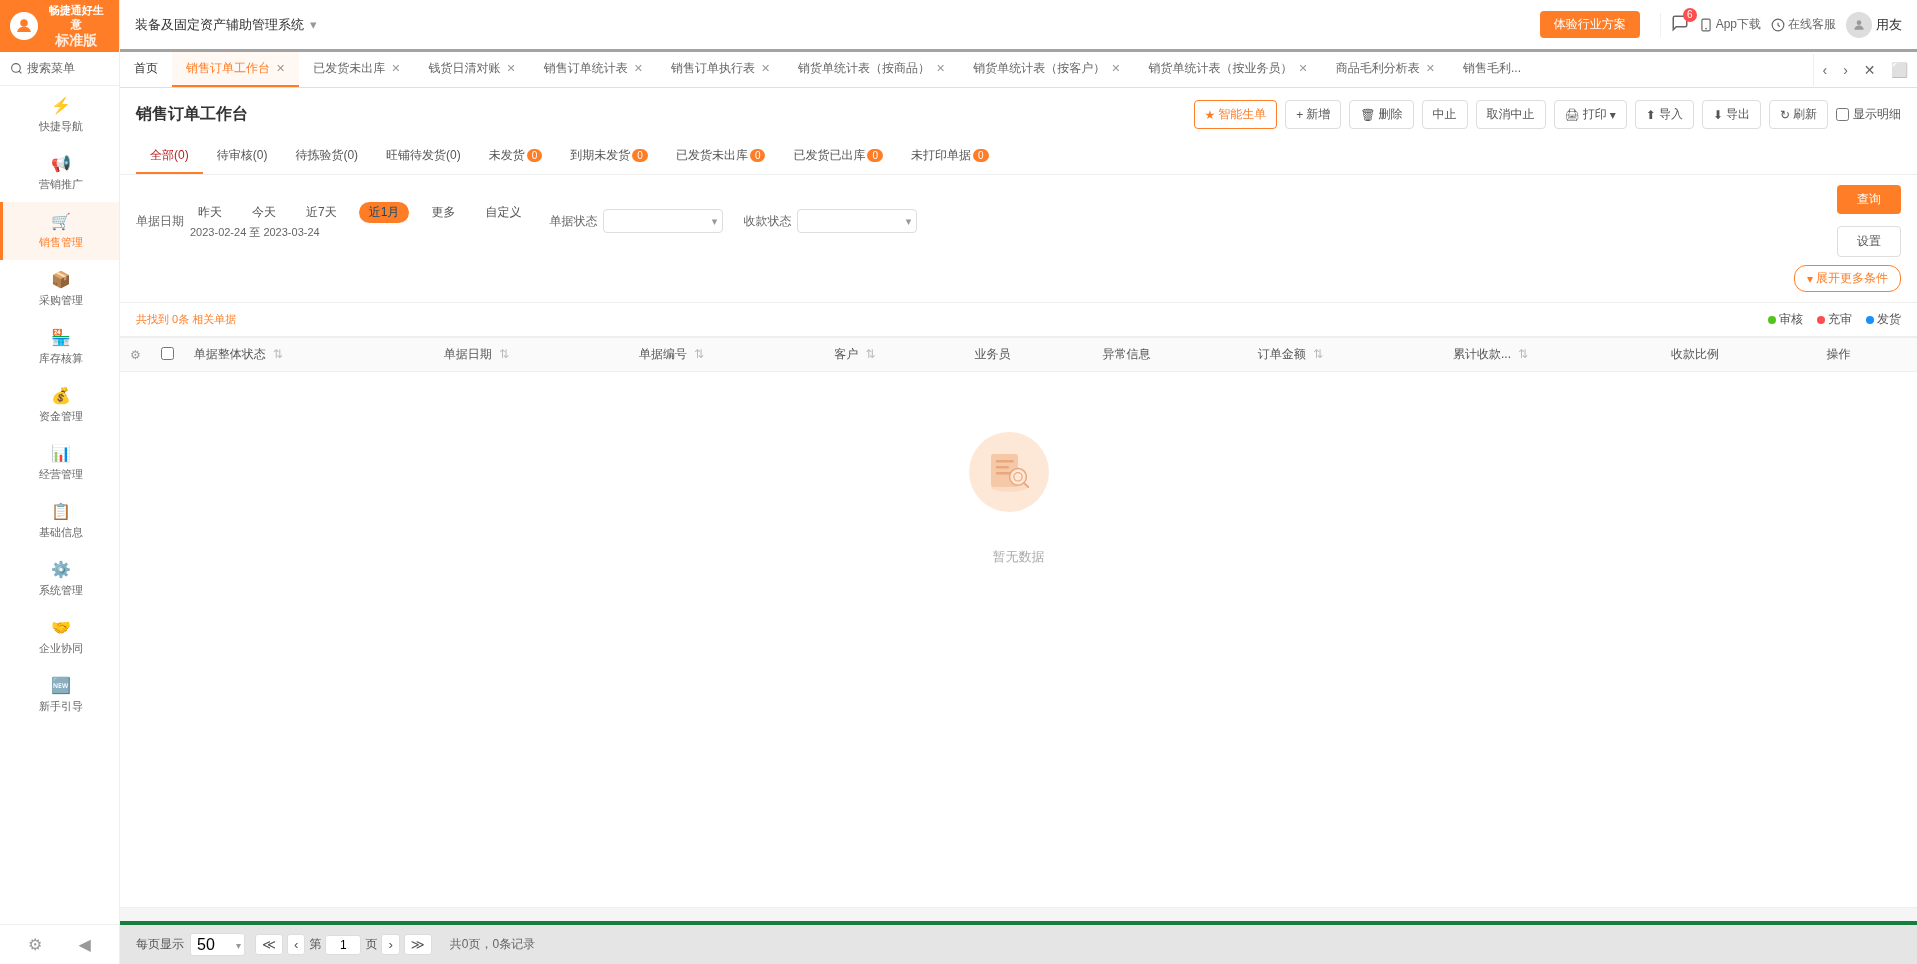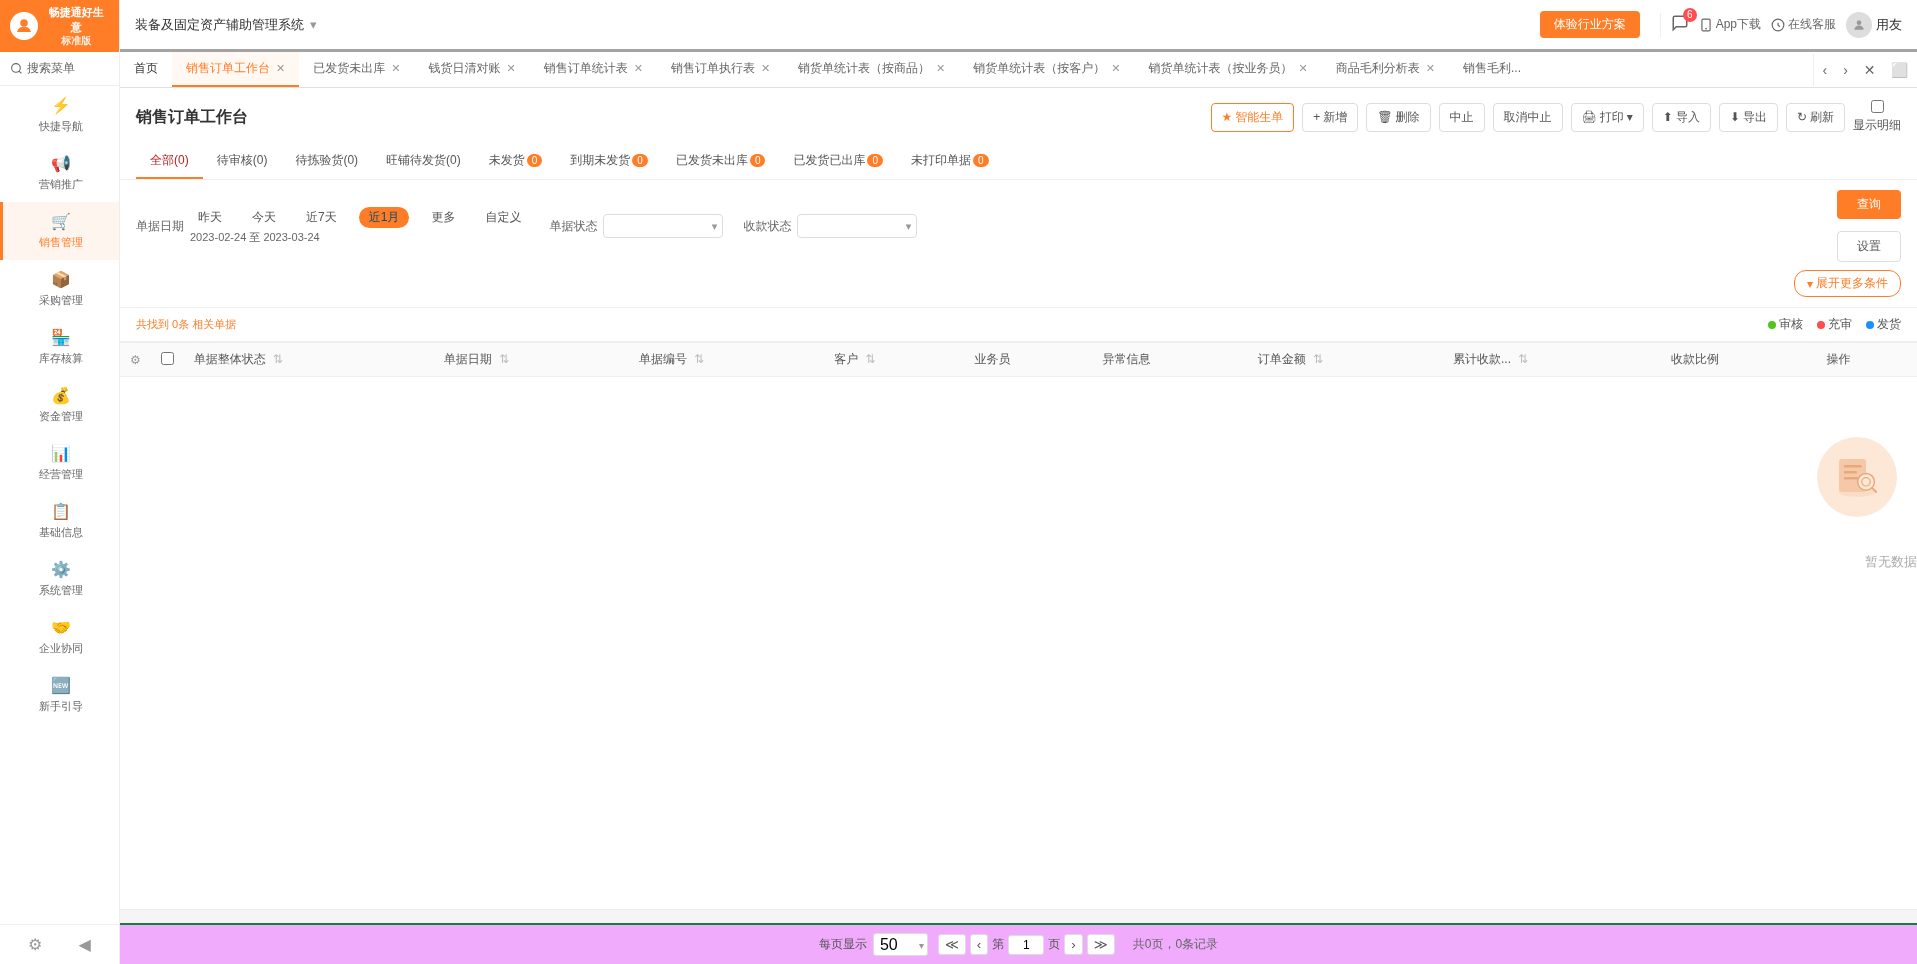--- a/index.html
+++ b/index.html
@@ -42,21 +42,21 @@
     
     .page-content { flex: 1; display: flex; flex-direction: column; overflow: hidden; background: #f5f7fa; }
 
     
     .page-header { background: #fff; padding: 12px 16px 0; border-bottom: 1px solid #eee; }
     .page-header-top { display: flex; align-items: center; justify-content: space-between; margin-bottom: 10px; }
     .page-title { font-size: 16px; font-weight: bold; color: #333; }
     .page-actions { display: flex; gap: 8px; align-items: center; }
     .action-btn { display: flex; align-items: center; gap: 3px; padding: 5px 10px; border: 1px solid #ddd; border-radius: 4px; background: #fff; cursor: pointer; color: #555; font-size: 12px; }
     .action-btn.smart { background: #fff; color: #ff7d26; border-color: #ff7d26; }
-    .show-detail-label { font-size: 12px; color: #555; display: flex; align-items: center; gap: 4px; flex-direction: column; }
+    .show-detail-label { font-size: 12px; color: #555; display: flex; align-items: center; gap: 4px; }
     .checkbox-small { width: 13px; height: 13px; }
 
     
     .sub-tabs { display: flex; gap: 0; border-bottom: none; }
     .sub-tab { padding: 8px 14px; cursor: pointer; color: #555; font-size: 12px; border-bottom: 2px solid transparent; }
     .sub-tab.active { color: #b91c1c; border-bottom: 2px solid #ff7d26; }
     .sub-tab-badge { background: #ff4d4f; color: #fff; border-radius: 10px; font-size: 10px; padding: 1px 5px; margin-left: 2px; }
     .sub-tab-badge.warn { background: #ff7d26; }
 
     
@@ -88,27 +88,27 @@
     .batch-btn.ship .dot { background: #1890ff; }
 
     .data-table { width: 100%; border-collapse: collapse; font-size: 12px; }
     .data-table th { background: #fafafa; border-bottom: 1px solid #eee; border-top: 1px solid #eee; padding: 8px 10px; color: #555; font-weight: 500; text-align: left; white-space: nowrap; }
     .data-table th .sort-icon { color: #bbb; margin-left: 4px; }
     .th-checkbox { width: 32px; }
     .th-setting { width: 28px; }
     .settings-icon { cursor: pointer; color: #999; }
 
     
-    .empty-state { display: flex; flex-direction: column; align-items: flex-end; justify-content: center; flex: 1; padding: 60px 0; }
+    .empty-state { display: flex; flex-direction: column; align-items: center; justify-content: center; flex: 1; padding: 60px 0; }
     .empty-icon { width: 100px; height: 100px; position: relative; margin-bottom: 16px; }
     .empty-icon-inner { width: 80px; height: 80px; background: #fde8d8; border-radius: 50%; display: flex; align-items: center; justify-content: center; }
     .empty-text { color: #aaa; font-size: 13px; }
 
     
-    .table-footer { background: #f0abfc; border-top: 2px solid #15803d; padding: 8px 16px; display: flex; align-items: center; justify-content: center; gap: 10px; }
+    .table-footer { background: #e5e5e5; border-top: 4px solid #15803d; padding: 8px 16px; display: flex; align-items: center; justify-content: flex-start; gap: 10px; }
     .footer-per-page { display: flex; align-items: center; gap: 6px; font-size: 12px; color: #555; }
     .footer-select { border: 1px solid #ddd; border-radius: 3px; padding: 2px 20px 2px 6px; font-size: 16px; appearance: none; background: #fff; }
     .footer-select-wrap { position: relative; display: inline-block; }
     .footer-select-wrap::after { content: '▾'; position: absolute; right: 4px; top: 50%; transform: translateY(-50%); color: #999; pointer-events: none; font-size: 10px; }
     .footer-pagination { display: flex; align-items: center; gap: 4px; font-size: 12px; color: #555; }
     .page-btn { padding: 2px 6px; border: 1px solid #ddd; border-radius: 3px; background: #fff; cursor: pointer; color: #555; }
     .page-input { width: 36px; border: 1px solid #ddd; border-radius: 3px; padding: 2px 4px; text-align: center; font-size: 12px; }
     .footer-total { font-size: 12px; color: #666; margin-left: 8px; }
 
     
@@ -124,21 +124,21 @@
 <div class="sidebar">
   <div class="sidebar-logo">
     <div class="sidebar-logo-icon">
       <svg width="18" height="18" viewBox="0 0 24 24" fill="#ff7d26">
           <circle cx="12" cy="8" r="5"></circle>
           <path d="M3 20c0-4 4-7 9-7s9 3 9 7"></path>
         </svg>
     </div>
     <div class="sidebar-logo-text">
       <div>畅捷通好生意</div>
-      <div style="font-size:10px;opacity:0.85">标准版</div>
+      <div style="font-size:14px;opacity:0.85">标准版</div>
     </div>
   </div>
   <div class="sidebar-search">
     <svg width="13" height="13" viewBox="0 0 24 24" fill="none" stroke="currentColor" stroke-width="2">
         <circle cx="11" cy="11" r="8"></circle>
         <line x1="21" y1="21" x2="16.65" y2="16.65"></line>
       </svg>
     <span>搜索菜单</span>
   </div>
   <div class="sidebar-nav-item">

